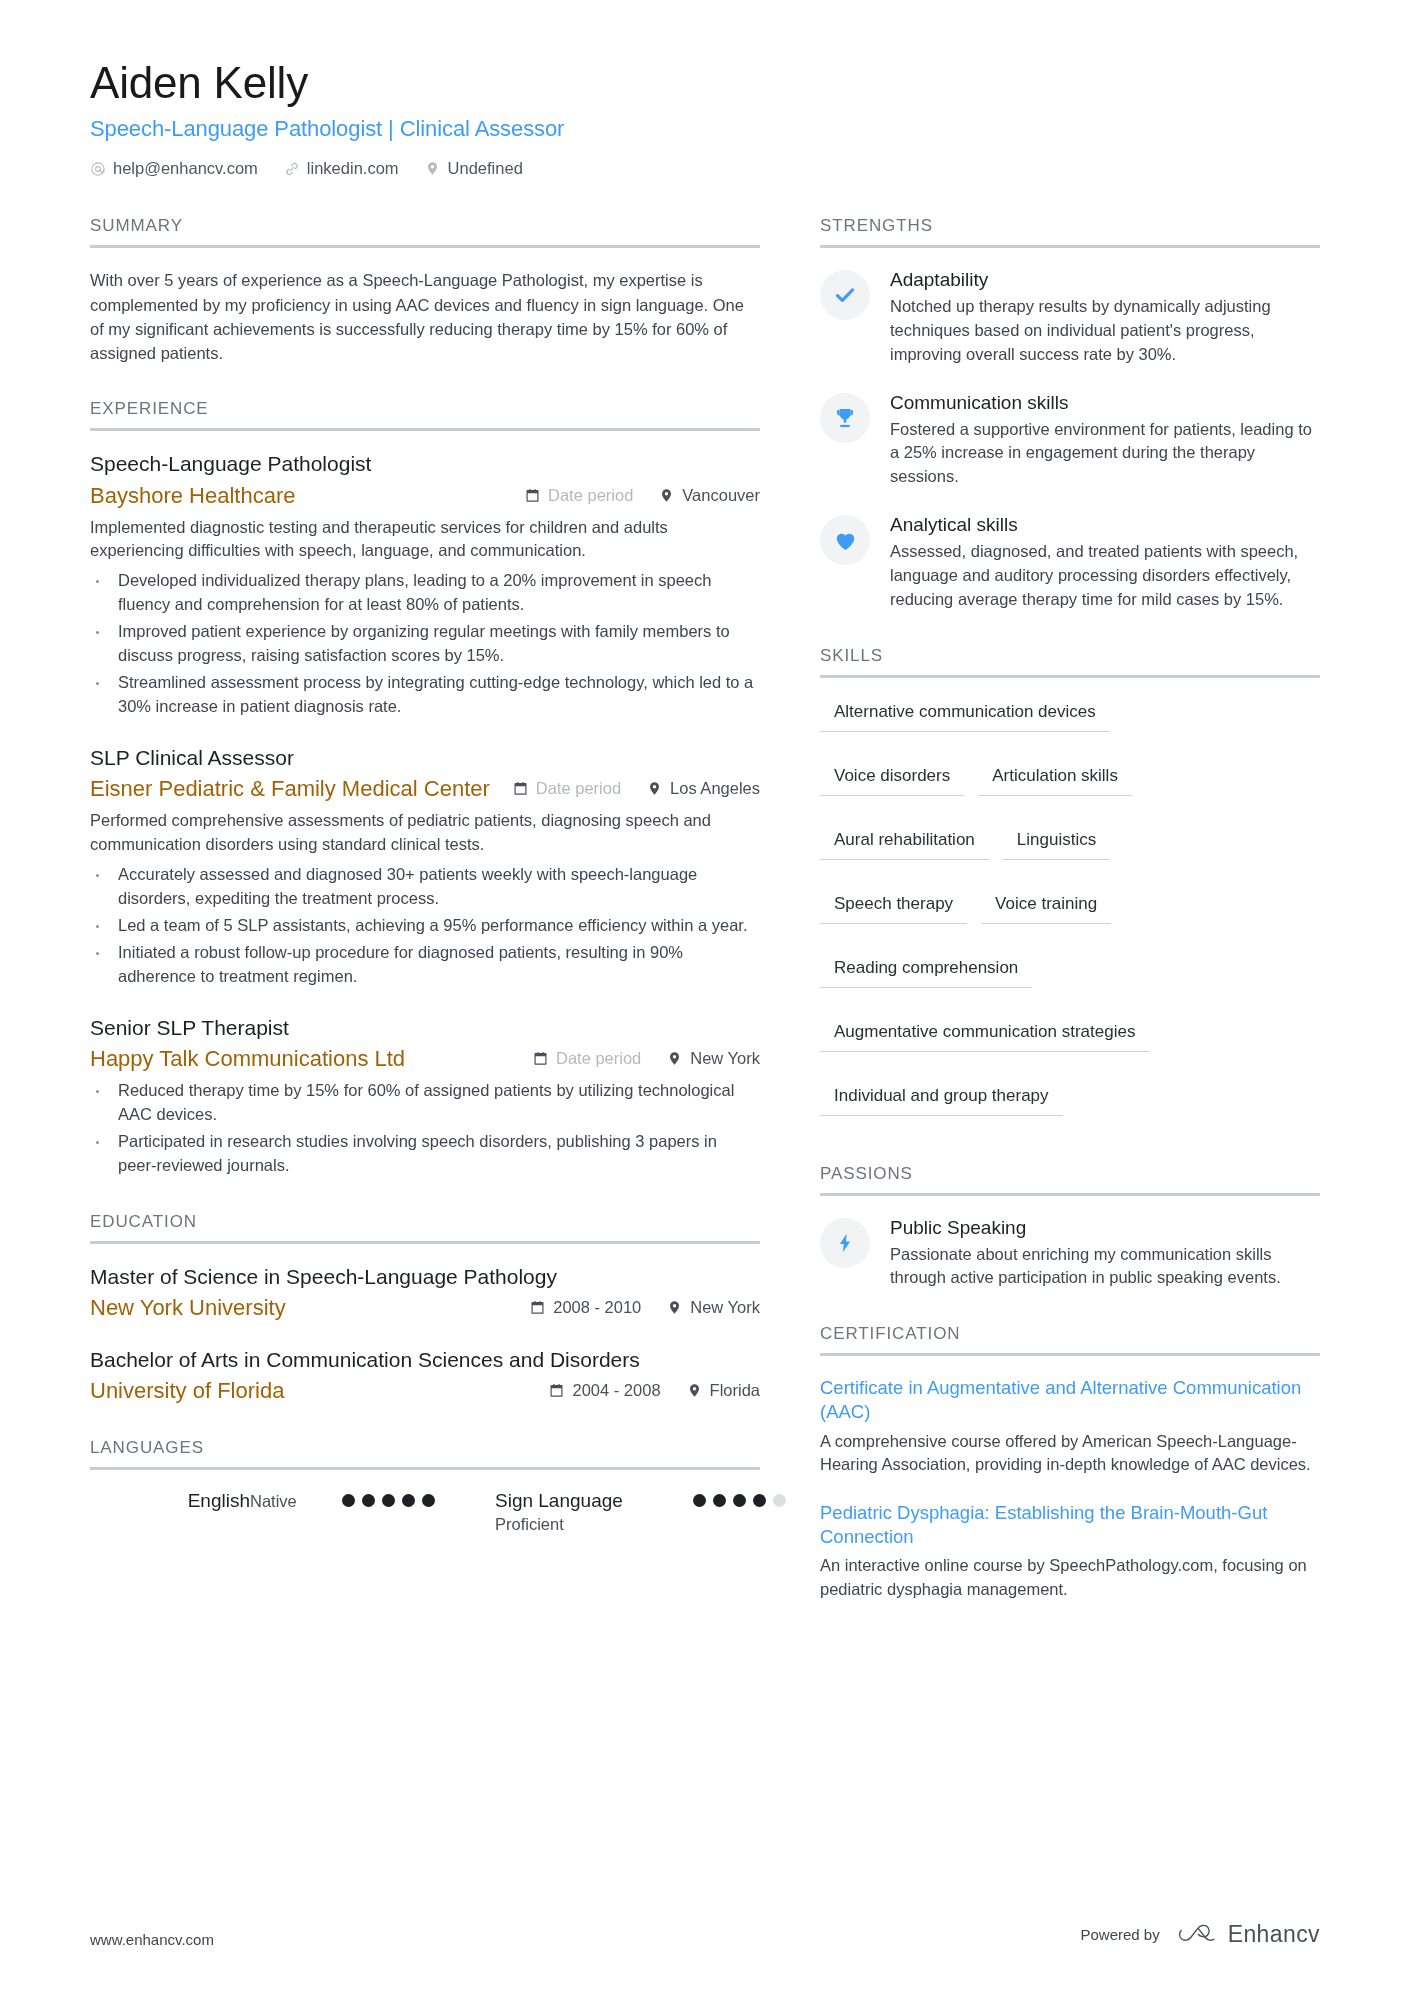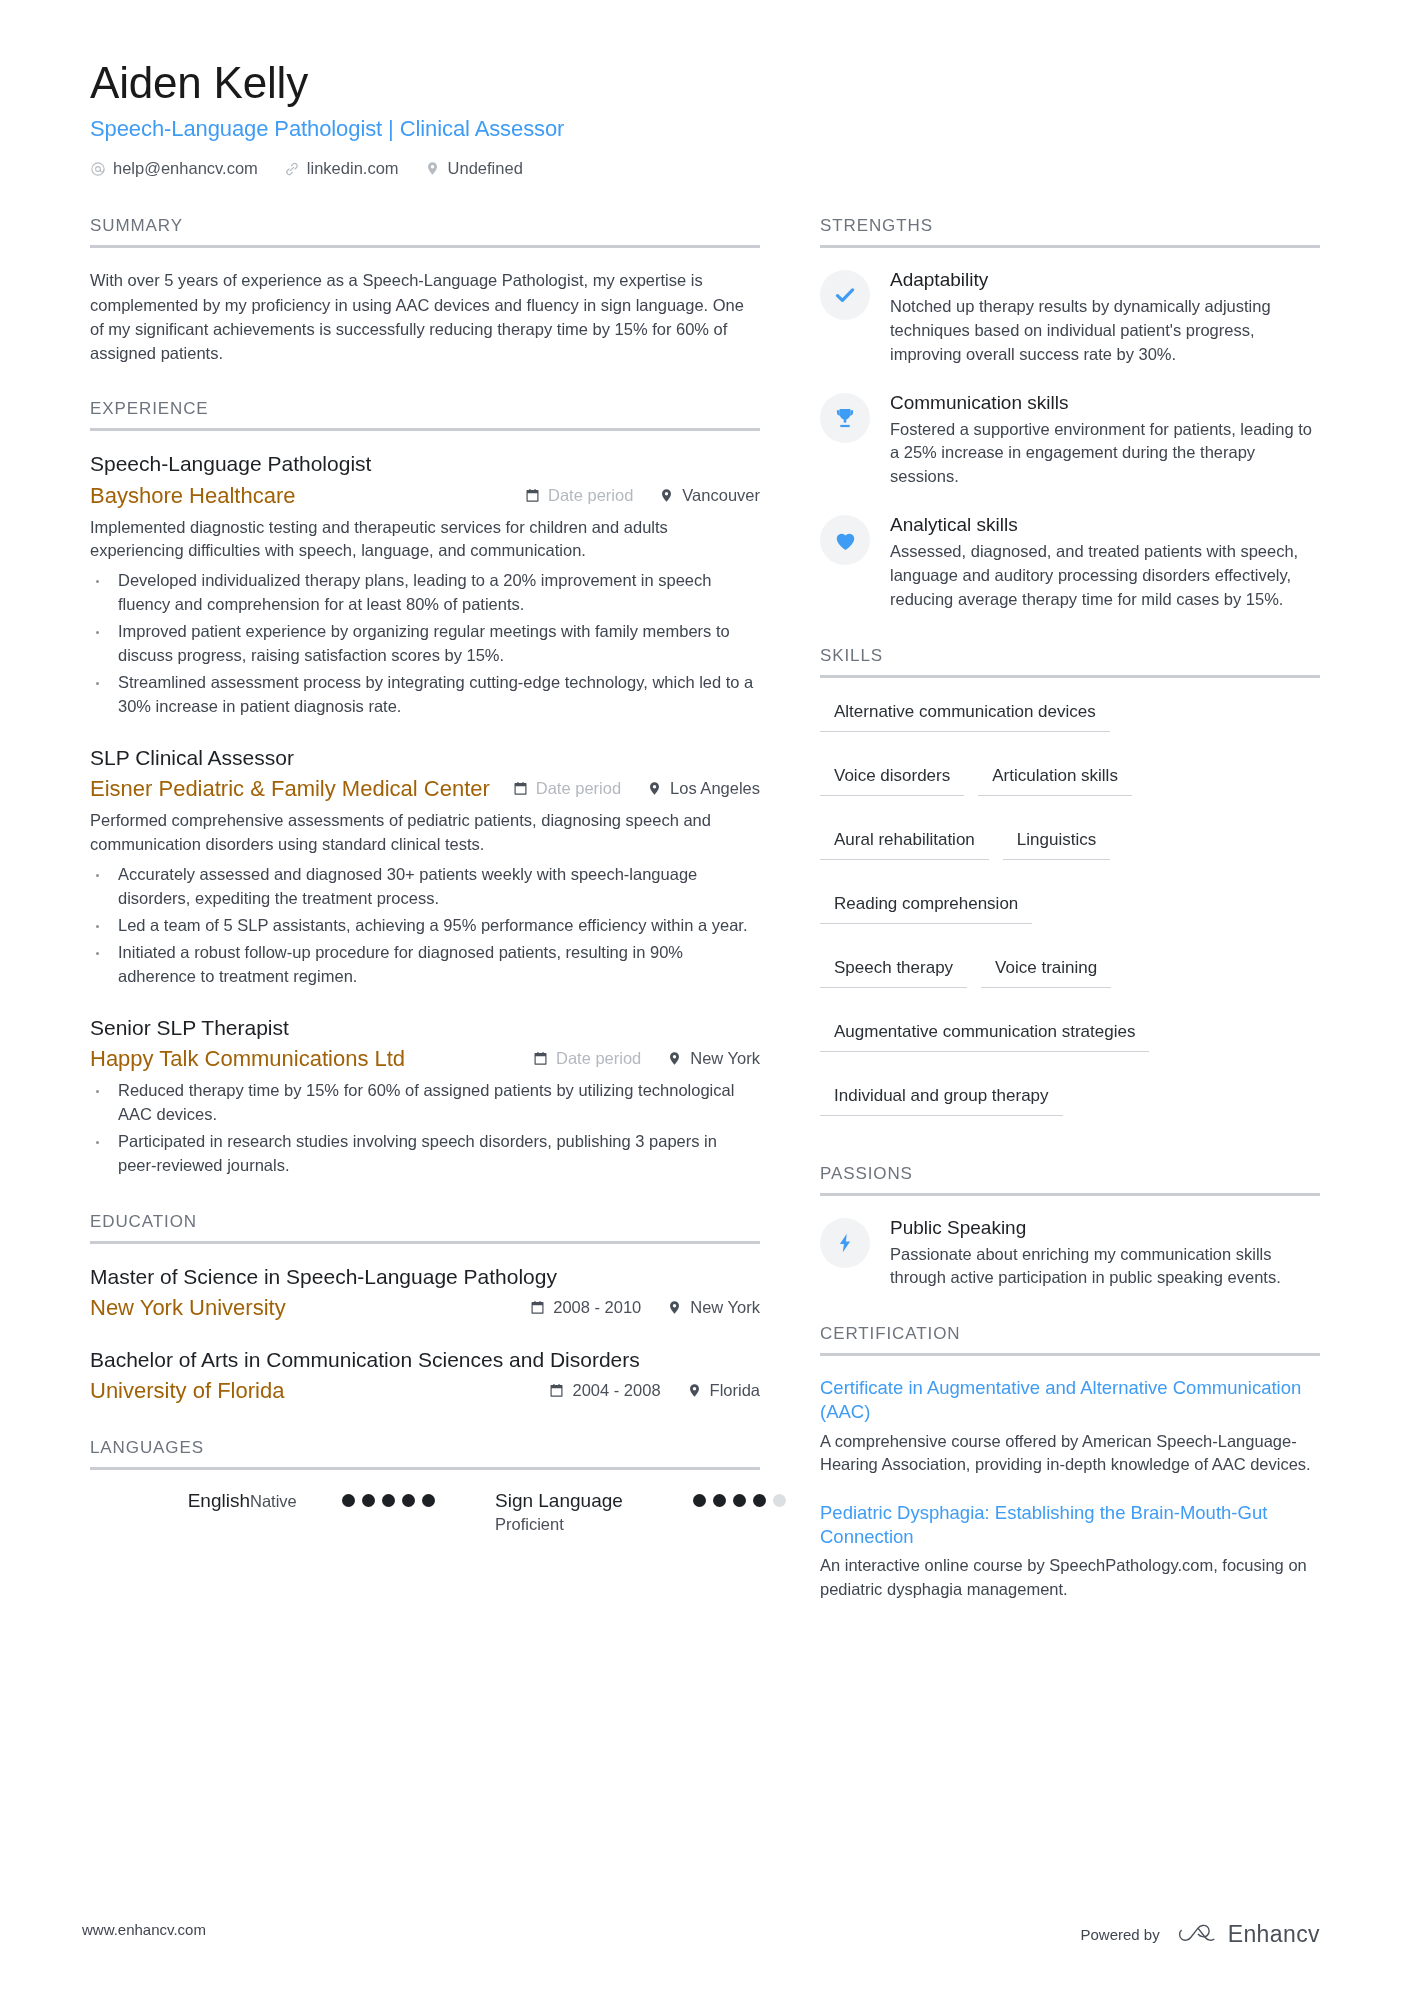--- a/index.html
+++ b/index.html
@@ -217,24 +217,24 @@
   .dots { display: flex; align-items: center; gap: 7px; margin-top: 4px; }
   .dot { width: 13px; height: 13px; border-radius: 50%; background: #1d2125; }
   .dot.off { background: #dcdfe2; }
   .lang2 { margin-left: 60px; }
   .lang2 .lang-name { width: auto; }
   .lang2 .dots { margin-left: 70px; }
 
   
   .footer {
     position: absolute;
-    left: 82px; right: 90px;
+    left: 90px; right: 90px;
     bottom: 47px;
     display: flex;
-    align-items: flex-start;
+    align-items: flex-end;
     font-size: 15px;
     color: #3f4650;
   }
   .footer .site { flex: 0 0 auto; }
   .footer .pb { margin-left: auto; display: flex; align-items: center; gap: 18px; }
   .footer .pb-label { font-size: 15px; color: #3f4650; }
   .brand { display: flex; align-items: center; gap: 10px; color: #3f4650; }
   .brand svg { display: block; }
   .brand-name { font-size: 23px; letter-spacing: 0.4px; color: #4a5059; }
 </style>
@@ -554,25 +554,25 @@
             </div>
             <div class="skill-row">
               <span class="skill">Voice disorders</span>
               <span class="skill">Articulation skills</span>
             </div>
             <div class="skill-row">
               <span class="skill">Aural rehabilitation</span>
               <span class="skill">Linguistics</span>
             </div>
             <div class="skill-row">
-              <span class="skill">Reading comprehension</span>
-            </div>
-            <div class="skill-row">
               <span class="skill">Speech therapy</span>
               <span class="skill">Voice training</span>
+            </div>
+            <div class="skill-row">
+              <span class="skill">Reading comprehension</span>
             </div>
             <div class="skill-row">
               <span class="skill">Augmentative communication strategies</span>
             </div>
             <div class="skill-row">
               <span class="skill">Individual and group therapy</span>
             </div>
           </div>
         </div>
       </div>

